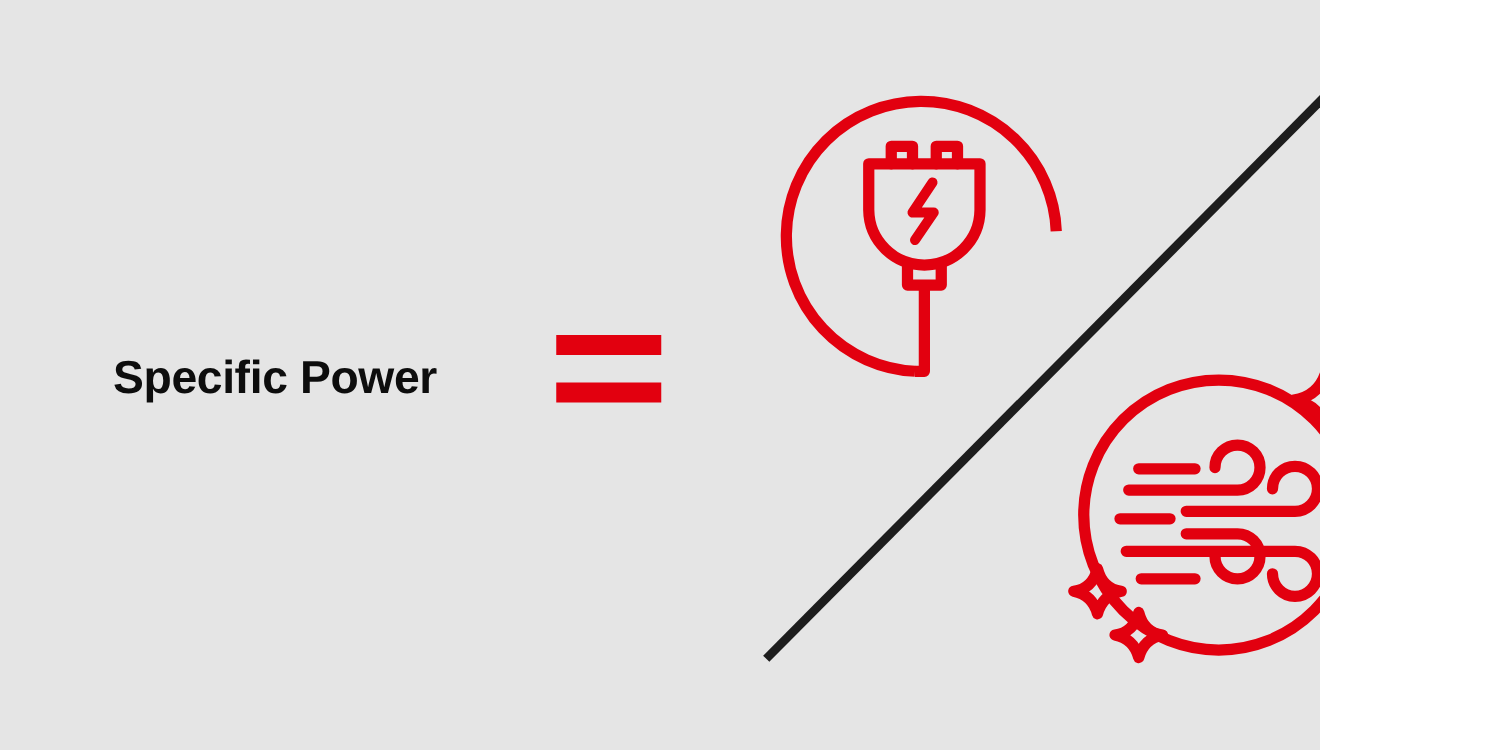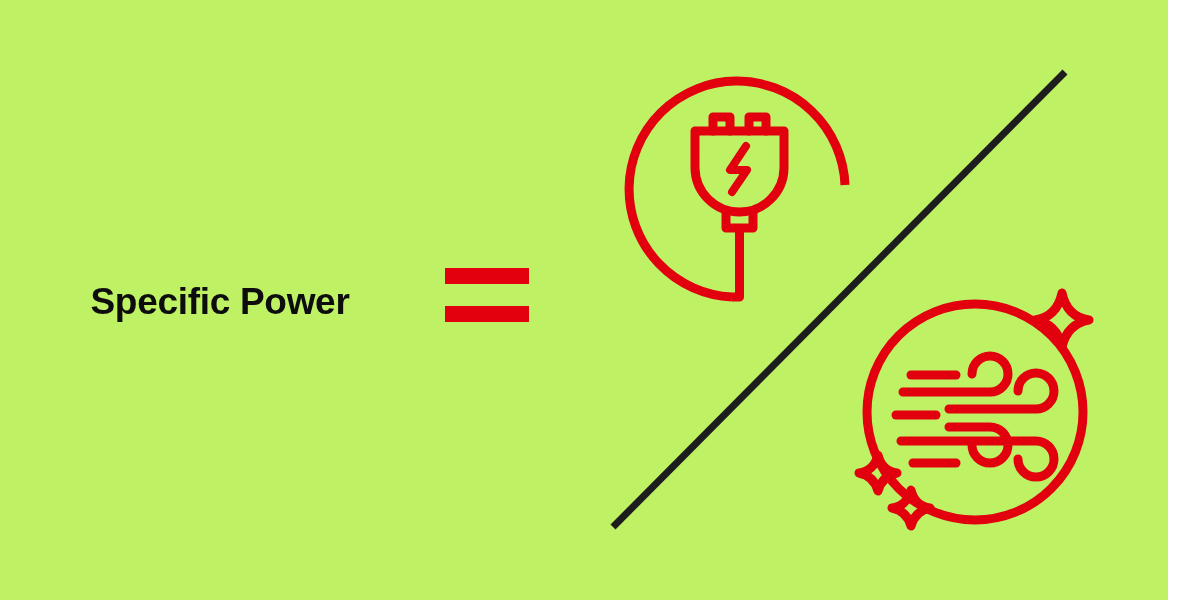--- a/index.html
+++ b/index.html
@@ -6,23 +6,23 @@
   html, body {
     margin: 0;
     padding: 0;
     background: #ffffff;
   }
   body {
     font-family: "Liberation Sans", sans-serif;
   }
   #stage {
     position: relative;
-    width: 1168px;
+    width: 1056px;
     height: 600px;
-    background: #bef264;
+    background: #e5e5e5;
     overflow: hidden;
   }
 
   
   #formula-label {
     position: absolute;
     left: 40px;
     top: 271px;
     width: 360px;
     height: 60px;

